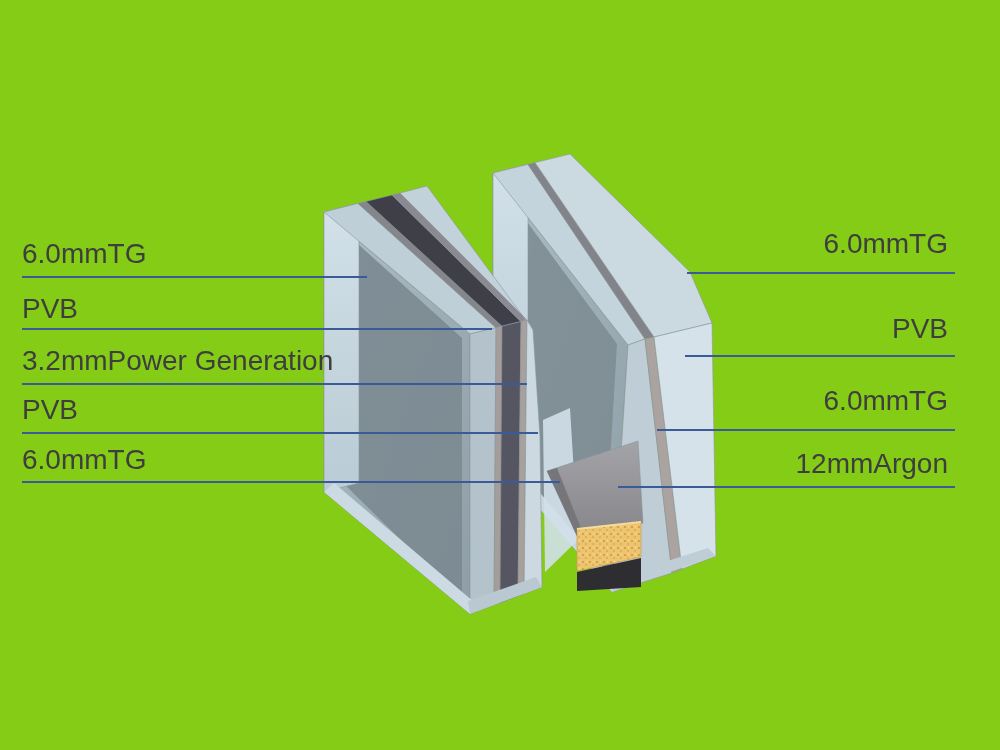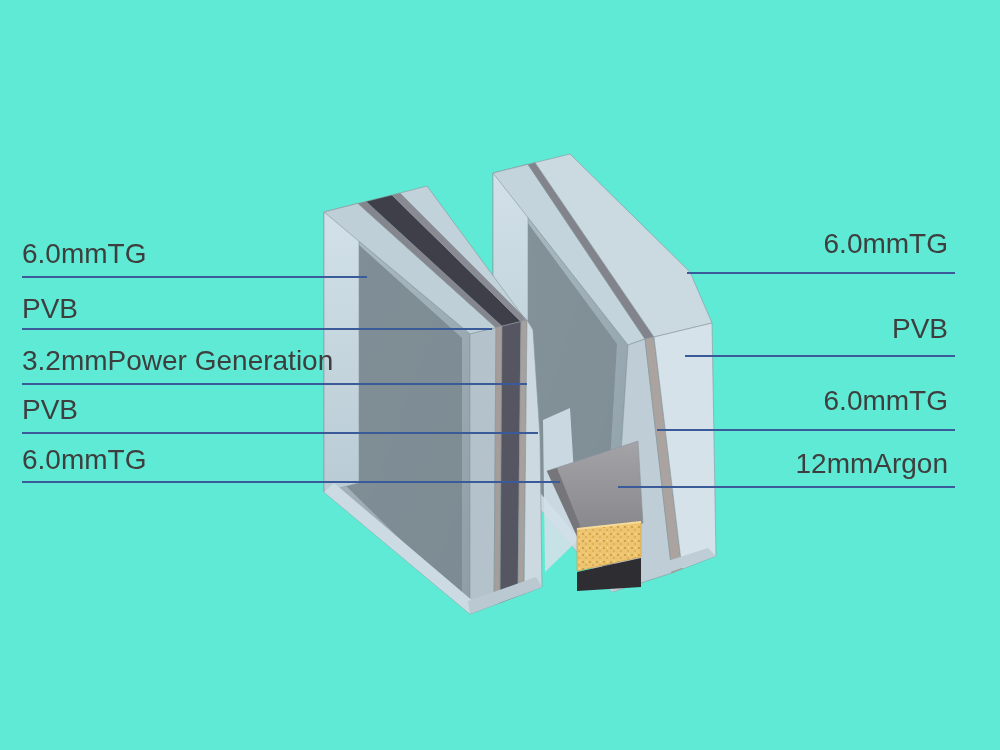--- a/index.html
+++ b/index.html
@@ -1,16 +1,16 @@
 <!DOCTYPE html>
 <html><head>
 <meta charset="utf-8">
 <style>
   html,body{margin:0;padding:0;background:#ffffff;}
-  .stage{position:relative;width:1000px;height:750px;background:#5eead4;overflow:hidden;
+  .stage{position:relative;width:1000px;height:750px;background:#84cc16;overflow:hidden;
          font-family:"Liberation Sans", sans-serif;}
   svg{position:absolute;left:0;top:0;}
   .lbl{fill:#3e3e3e;font-size:28px;font-family:"Liberation Sans", sans-serif;}
   .leader{stroke:#3a5a9a;stroke-width:2.2;fill:none;}
   .edge{stroke:#8b969c;stroke-width:0.6;}
 </style>
 </head>
 <body>
 
 <div class="stage">

